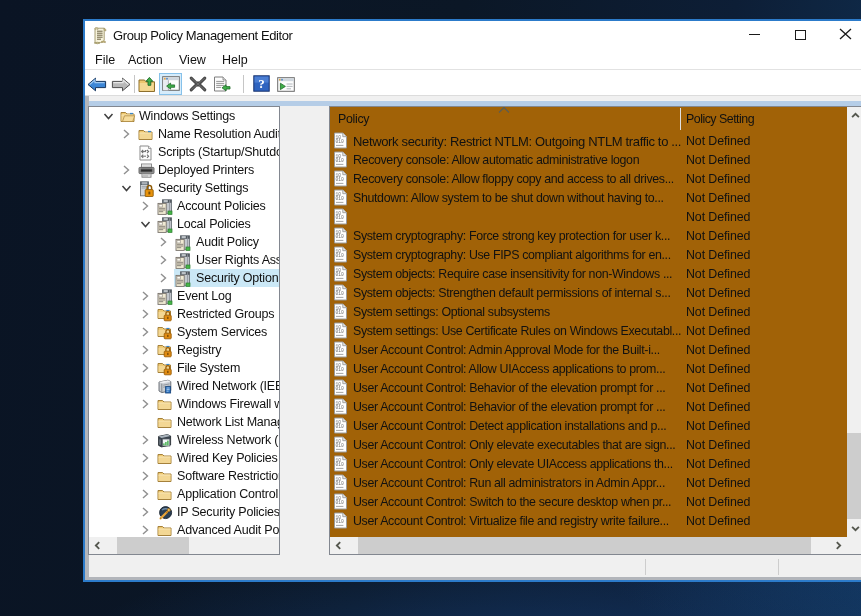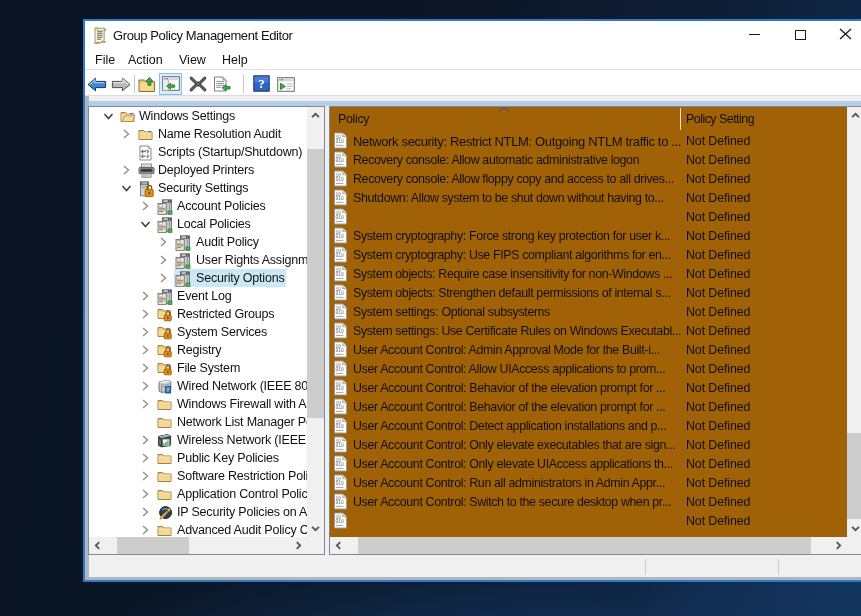--- a/index.html
+++ b/index.html
@@ -97,21 +97,21 @@
 <div class="abs" style="left:158px;top:54px;width:1px;height:18px;background:#c6c6c6"></div>
 <div class="abs" style="left:0;top:74px;width:783px;height:1px;background:#dcdcdc"></div>
 <div class="abs" style="left:0;top:75px;width:783px;height:484px;background:#f0f0f0"></div>
 <div class="abs" style="left:0;top:75px;width:4px;height:484px;background:#b2b5ba"></div>
 <div class="abs" style="left:779px;top:75px;width:4px;height:484px;background:#b2b5ba"></div>
 <div class="abs" style="left:0;top:556px;width:783px;height:3px;background:#b2b5ba"></div>
 <div class="abs" style="left:4px;top:80px;width:775px;height:5px;background:#b5cde7"></div>
 <div class="abs" style="left:4px;top:535px;width:775px;height:21px;background:#f0f0f0"></div>
 <div class="abs" style="left:560px;top:538px;width:1px;height:16px;background:#cdcdcd"></div>
 <div class="abs" style="left:693px;top:538px;width:1px;height:16px;background:#cdcdcd"></div>
-<div class="abs" style="left:3px;top:85px;width:237px;height:449px;box-sizing:border-box;border:1px solid #828790;background:#fff;overflow:hidden">
+<div class="abs" style="left:3px;top:85px;width:192px;height:449px;box-sizing:border-box;border:1px solid #828790;background:#fff;overflow:hidden">
 <div class="abs" style="left:85px;top:162px;width:112px;height:18px;background:#cbe8f6"></div>
 <svg width="11" height="10" viewBox="0 0 11 10" style="position:absolute;left:14.0px;top:4px">
         <path d="M1.5 3 L5.5 7.5 L9.5 3" fill="none" stroke="#3f3f3f" stroke-width="1.5"></path>
       </svg>
 <svg width="16" height="14" viewBox="0 0 16 14" style="position:absolute;left:31.0px;top:2px;">
 <path d="M1 3.5 L5.5 3.5 L7 5 L14 5 L14 12.5 L1 12.5 Z" fill="#efc970" stroke="#a5813b" stroke-width="1"></path>
 <path d="M1.5 5.8 L13.5 5.8 L13.5 12 L1.5 12 Z" fill="#f3d794"></path>
 <path d="M1.5 6 L13.5 6" stroke="#f8e6b6" stroke-width="1"></path>
 <rect x="10" y="3.9" width="3" height="1.3" fill="#3a86c8"></rect>
         <path d="M2.5 12.5 L4.5 6.8 L14.7 6.8 L12.7 12.5 Z" fill="#f6dc9c" stroke="#b08c42" stroke-width="0.8"></path>
@@ -337,21 +337,21 @@
 </svg>
 <div class="t" style="left:88px;top:326px;font-size:12.5px;letter-spacing:-0.2px">Wireless Network (IEEE 802.</div>
 <svg width="10" height="10" viewBox="0 0 10 10" style="position:absolute;left:50.599999999999994px;top:346px">
         <path d="M3 1 L7.5 5 L3 9" fill="none" stroke="#8f8f8f" stroke-width="1.4"></path>
       </svg>
 <svg width="16" height="14" viewBox="0 0 16 14" style="position:absolute;left:67.6px;top:344px;">
 <path d="M1 3.5 L5.5 3.5 L7 5 L14 5 L14 12.5 L1 12.5 Z" fill="#efc970" stroke="#a5813b" stroke-width="1"></path>
 <path d="M1.5 5.8 L13.5 5.8 L13.5 12 L1.5 12 Z" fill="#f3d794"></path>
 <path d="M1.5 6 L13.5 6" stroke="#f8e6b6" stroke-width="1"></path>
 </svg>
-<div class="t" style="left:88px;top:344px;font-size:12.5px;letter-spacing:-0.2px">Public Key Policies</div>
+<div class="t" style="left:88px;top:344px;font-size:12.5px;letter-spacing:-0.2px">Wired Key Policies</div>
 <svg width="10" height="10" viewBox="0 0 10 10" style="position:absolute;left:50.599999999999994px;top:364px">
         <path d="M3 1 L7.5 5 L3 9" fill="none" stroke="#8f8f8f" stroke-width="1.4"></path>
       </svg>
 <svg width="16" height="14" viewBox="0 0 16 14" style="position:absolute;left:67.6px;top:362px;">
 <path d="M1 3.5 L5.5 3.5 L7 5 L14 5 L14 12.5 L1 12.5 Z" fill="#efc970" stroke="#a5813b" stroke-width="1"></path>
 <path d="M1.5 5.8 L13.5 5.8 L13.5 12 L1.5 12 Z" fill="#f3d794"></path>
 <path d="M1.5 6 L13.5 6" stroke="#f8e6b6" stroke-width="1"></path>
 </svg>
 <div class="t" style="left:88px;top:362px;font-size:12.5px;letter-spacing:-0.2px">Software Restriction Policies</div>
 <svg width="10" height="10" viewBox="0 0 10 10" style="position:absolute;left:50.599999999999994px;top:382px">
@@ -588,20 +588,21 @@
 </svg>
 <div class="t" style="left:23px;top:388px;font-size:12.4px;letter-spacing:-0.35px">User Account Control: Switch to the secure desktop when pr...</div>
 <div class="t" style="left:356px;top:388px;font-size:12.4px;letter-spacing:-0.1px">Not Defined</div>
 <svg width="15" height="17" viewBox="0 0 15 17" style="position:absolute;left:3px;top:405px;">
 <path d="M1.5 1 L9.8 1 L13.5 4.7 L13.5 16 L1.5 16 Z" fill="#ffffff" stroke="#9b9b9b" stroke-width="1"></path>
 <path d="M9.8 1 L9.8 4.7 L13.5 4.7" fill="#e6e6e6" stroke="#9b9b9b" stroke-width="0.9"></path>
 <text x="2.6" y="6.8" font-family="Liberation Mono, monospace" font-size="4.6" fill="#6e6e6e">10</text>
 <text x="2.6" y="11" font-family="Liberation Mono, monospace" font-size="4.6" fill="#6e6e6e">010</text>
 <path d="M3 13.4 h7.4" stroke="#9a9a9a" stroke-width="0.9"></path>
 </svg>
+<div class="t" style="left:23px;top:407px;font-size:12.4px;letter-spacing:-0.35px">User Account Control: Virtualize file and registry write failure...</div>
 <div class="t" style="left:356px;top:407px;font-size:12.4px;letter-spacing:-0.1px">Not Defined</div>
 <div class="abs" style="left:517px;top:0;width:17px;height:430px;background:#f0f0f0"></div>
 <div class="abs" style="left:517px;top:326px;width:17px;height:86px;background:#cdcdcd"></div>
 <svg width="17" height="17" style="position:absolute;left:517px;top:0px">
         <path d="M5.1 10.2 L8.5 6.8 L11.9 10.2" fill="none" stroke="#54574e" stroke-width="1.8"></path>
       </svg>
 <svg width="17" height="17" style="position:absolute;left:517px;top:413px">
         <path d="M5.1 6.8 L8.5 10.2 L11.9 6.8" fill="none" stroke="#54574e" stroke-width="1.8"></path>
       </svg>
 <div class="abs" style="left:0;top:430px;width:517px;height:17px;background:#f0f0f0"></div>

